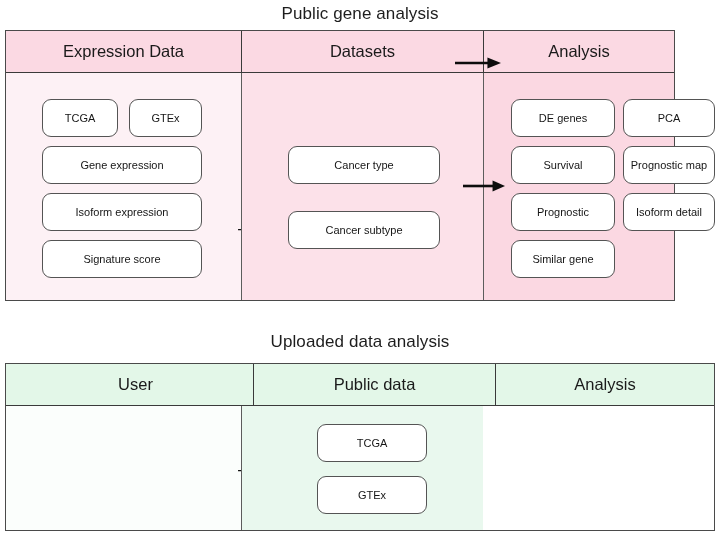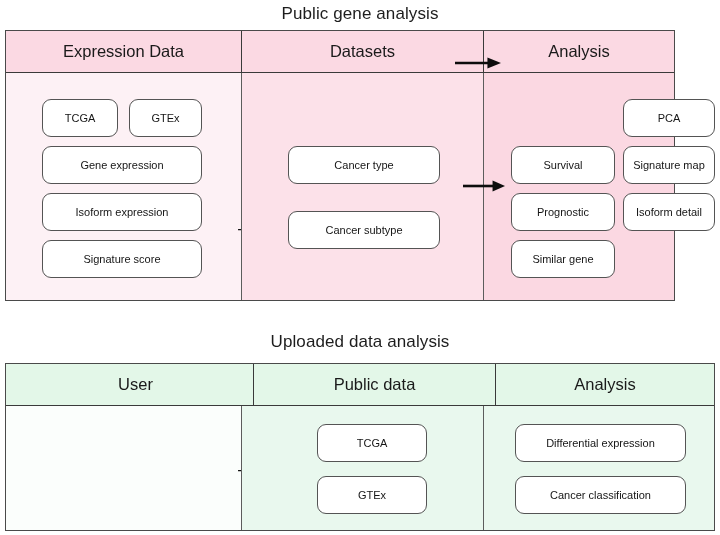--- a/index.html
+++ b/index.html
@@ -118,23 +118,24 @@
         <div class="node" style="left: 36px; top: 167px; width: 160px; height: 38px;">Signature score</div>
         <div class="plus" style="left: 231px; top: 146px;">+</div>
       </div>
 
       <div class="body-cell col col-2 c2" id="t1-body-2" style="background: rgb(252, 225, 233);">
         <div class="node" style="left: 46px; top: 73px; width: 152px; height: 38px;">Cancer type</div>
         <div class="node" style="left: 46px; top: 138px; width: 152px; height: 38px;">Cancer subtype</div>
       </div>
 
       <div class="body-cell col col-3 c3" id="t1-body-3" style="background: rgb(251, 216, 226);">
+        <div class="node" style="left: 27px; top: 26px; width: 104px; height: 38px;">DE genes</div>
         <div class="node" style="left: 139px; top: 26px; width: 92px; height: 38px;">PCA</div>
         <div class="node" style="left: 27px; top: 73px; width: 104px; height: 38px;">Survival</div>
-        <div class="node" style="left: 139px; top: 73px; width: 92px; height: 38px;">Signature map</div>
+        <div class="node" style="left: 139px; top: 73px; width: 92px; height: 38px;">Prognostic map</div>
         <div class="node" style="left: 27px; top: 120px; width: 104px; height: 38px;">Prognostic</div>
         <div class="node" style="left: 139px; top: 120px; width: 92px; height: 38px;">Isoform detail</div>
         <div class="node" style="left: 27px; top: 167px; width: 104px; height: 38px;">Similar gene</div>
       </div>
     </div>
   </div>
 
   <svg class="arrow" id="arrow1" viewBox="0 0 44 12" preserveAspectRatio="none" style="left: 463px; top: 180px; width: 42px;">
     <line x1="0" y1="6" x2="33" y2="6" stroke="#0d0d0d" stroke-width="2.6"></line>
     <polygon points="31,0.6 44,6 31,11.4" fill="#0d0d0d"></polygon>
@@ -154,24 +155,20 @@
 
       <div class="body-cell col col-1 c1" id="t2-body-1" style="background: rgb(251, 254, 252);">
         <div class="plus" style="left: 231px; top: 54px;">+</div>
       </div>
 
       <div class="body-cell col col-2 c2" id="t2-body-2" style="background: rgb(233, 248, 238);">
         <div class="node" style="left: 75px; top: 18px; width: 110px; height: 38px;">TCGA</div>
         <div class="node" style="left: 75px; top: 70px; width: 110px; height: 38px;">GTEx</div>
       </div>
 
-      <div class="body-cell col col-3 c3" id="t2-body-3" style="background: rgb(233, 248, 238);">
-        <div class="node" style="left: 31px; top: 18px; width: 171px; height: 38px;">Differential expression</div>
-        <div class="node" style="left: 31px; top: 70px; width: 171px; height: 38px;">Cancer classification</div>
-      </div>
     </div>
   </div>
 
   <svg class="arrow" id="arrow2" viewBox="0 0 44 12" preserveAspectRatio="none" style="left: 455px; top: 57px; width: 46px;">
     <line x1="0" y1="6" x2="33" y2="6" stroke="#0d0d0d" stroke-width="2.6"></line>
     <polygon points="31,0.6 44,6 31,11.4" fill="#0d0d0d"></polygon>
   </svg>
 
 </div>
 

